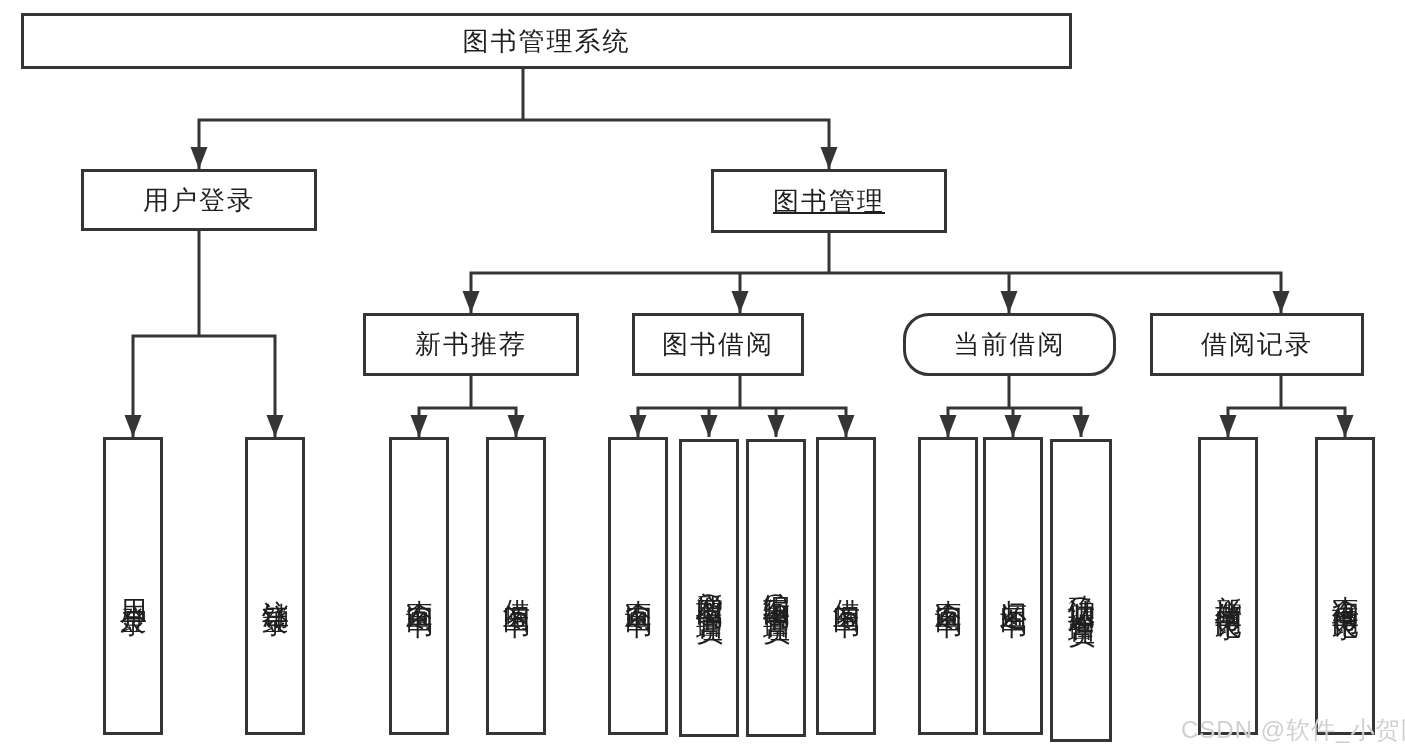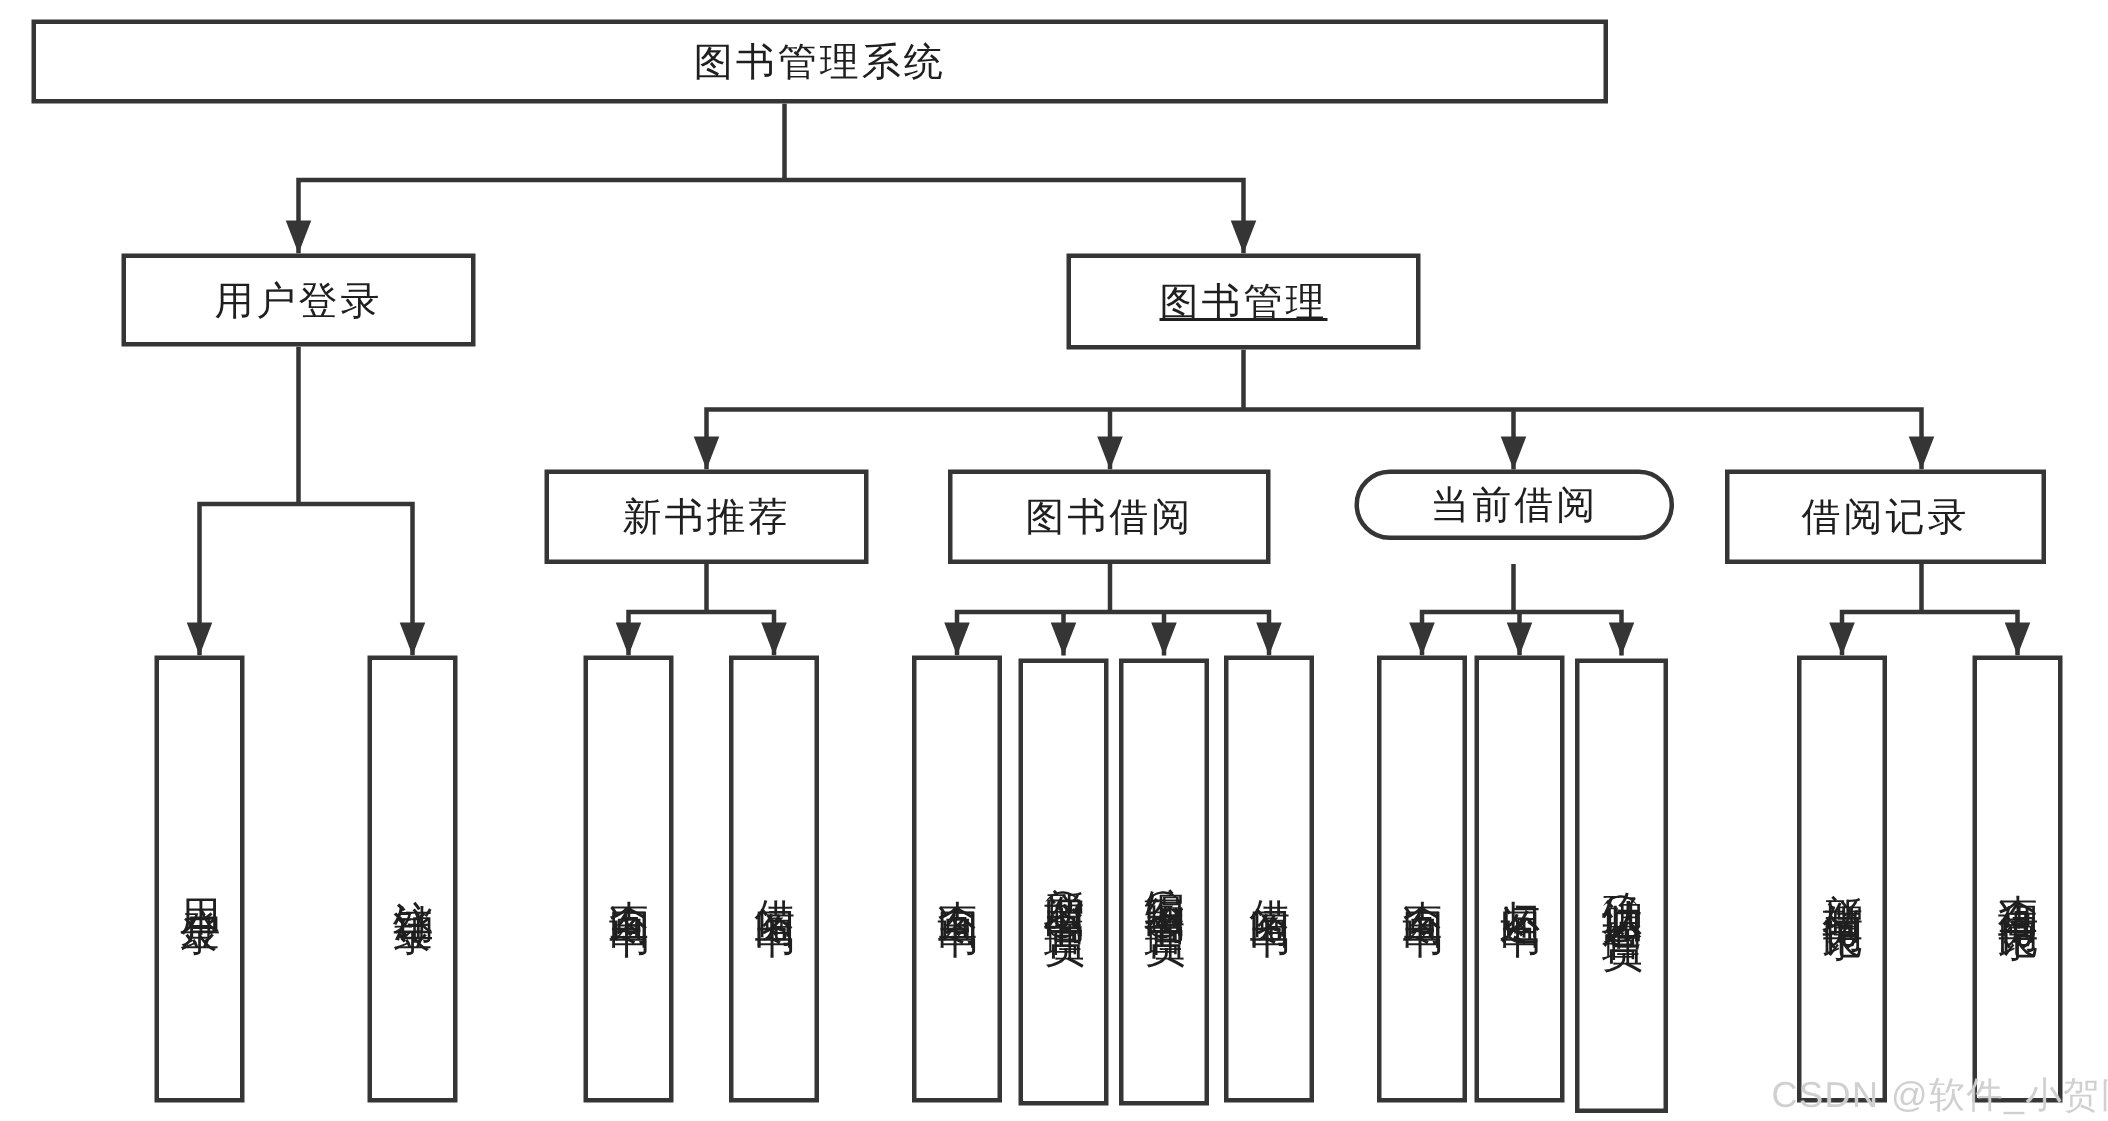--- a/index.html
+++ b/index.html
@@ -126,22 +126,22 @@
       <polygon points="1336.5,415 1353.5,415 1345,437" fill="#353535" stroke="none"></polygon>
     </g>
   </svg>
 
   <div class="node" style="left:21px; top:13px; width:1051px; height:56px;">图书管理系统</div>
 
   <div class="node" style="left:81px; top:169px; width:236px; height:62px;">用户登录</div>
   <div class="node" style="left:711px; top:169px; width:236px; height:64px;text-decoration:underline;">图书管理</div>
 
   <div class="node" style="left:363px; top:313px; width:216px; height:63px;">新书推荐</div>
-  <div class="node" style="left:632px; top:313px; width:215px; height:63px;">图书借阅</div>
-  <div class="node" style="left:903px; top:313px; width:213px; height:47px;border-radius:26px;">当前借阅</div>
+  <div class="node" style="left:632px; top:313px; width:172px; height:63px;">图书借阅</div>
+  <div class="node" style="left:903px; top:313px; width:213px; height:63px;border-radius:26px;">当前借阅</div>
   <div class="node" style="left:1150px; top:313px; width:214px; height:63px;">借阅记录</div>
 
   <div class="leaf" style="left:103px;">用户登录</div>
   <div class="leaf" style="left:245px;">注销登录</div>
 
   <div class="leaf" style="left:389px;">查询图书</div>
   <div class="leaf" style="left:486px;">借阅图书</div>
 
   <div class="leaf" style="left:608px;">查询图书</div>
   <div class="leaf" style="left:679px; top:439px;">新增图书（管理员）</div>

